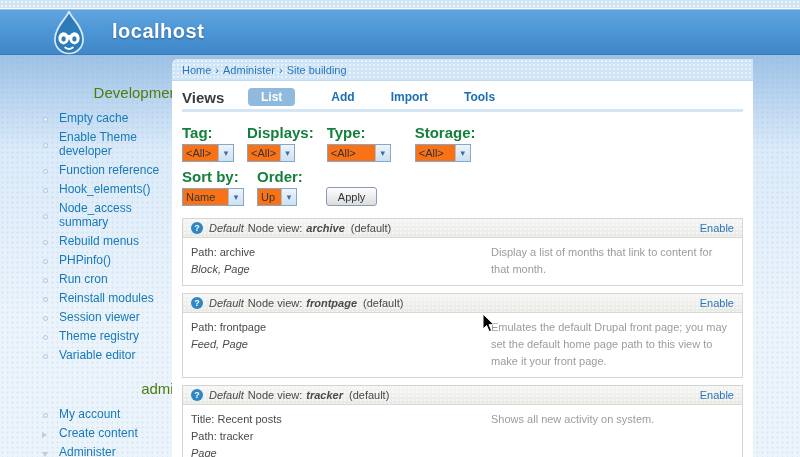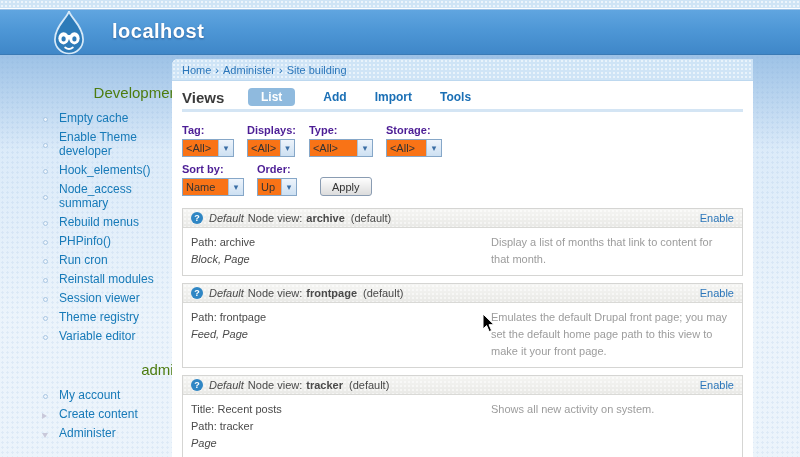--- a/index.html
+++ b/index.html
@@ -49,29 +49,29 @@
   #breadcrumb { height:22px; background:#cfe4f6; border-radius:6px 0 0 0;
     display:flex; align-items:center; padding-left:10px; font-size:11px;
     background-image:radial-gradient(rgba(255,255,255,.55) 1px, transparent 1.2px); background-size:4px 4px;
     border-bottom:1px solid #bdd8ef; }
   #breadcrumb a { color:#2b76ba; }
   #breadcrumb .sep { color:#2b76ba; margin:0 4px; }
   #content { padding:7px 10px 0 10px; }
 
   #titlerow { display:flex; align-items:center; border-bottom:3px solid #d4e5f4; padding-bottom:3px; }
   #page-title { margin:0; font-size:15px; font-weight:bold; color:#3b3b3b; width:60px; }
-  #tabs { display:flex; align-items:center; gap:28px; margin-left:6px; }
+  #tabs { display:flex; align-items:center; gap:36px; margin-left:6px; }
   .tab { color:#1a6fb5; font-weight:bold; font-size:12px; }
   .tab.active { background:#8fbade; color:#ffffff; border-radius:4px; padding:2px 13px; }
 
   
   #filters { margin-top:12px; font-size:11px; }
   .frow { display:flex; align-items:flex-end; margin-bottom:6px; }
   .fgroup { margin-right:13px; }
-  .flabel { font-weight:bold; color:#4c1d95; margin-bottom:3px; font-size:11px; }
+  .flabel { font-weight:bold; color:#15803d; margin-bottom:3px; font-size:15px; }
   .xpselect { display:flex; align-items:center; justify-content:space-between;
     background:#f97316; border:1px solid #86a7c8; height:18px; font-size:11px; color:#333;
     padding-left:3px; cursor:default; }
   .xparrow { width:15px; height:16px; margin-left:4px;
     background:linear-gradient(#eef4fb,#cde0f2); border-left:1px solid #a9c2da;
     display:flex; align-items:center; justify-content:center; color:#3b6ea5; font-size:9px; line-height:1; }
   #apply-btn { margin-left:10px; border:1px solid #8a9cb2; border-radius:3px;
     background:linear-gradient(#fefefe,#dcdcdc); padding:2px 11px; font-size:11px; color:#333;
     font-family:"Liberation Sans",sans-serif; height:19px; }
 
@@ -82,21 +82,21 @@
     background:linear-gradient(#f5f5f3,#e9e9e6); padding:3px 8px; border-bottom:1px solid #d9d9d6;
     font-size:11px; color:#4a4a4a;
     background-image:radial-gradient(rgba(255,255,255,.5) 1px, transparent 1.2px),linear-gradient(#f5f5f3,#e9e9e6);
     background-size:4px 4px,100% 100%; }
   .vhead-left { display:flex; align-items:center; }
   .help { display:inline-flex; width:12px; height:12px; border-radius:50%; background:#2f86c4;
     color:#fff; font-size:9px; font-weight:bold; align-items:center; justify-content:center;
     margin-right:6px; }
   .vdefault { font-style:italic; margin-right:4px; }
   .vkind { margin-right:4px; }
-  .vname { font-weight:bold; margin-right:6px; }
+  .vname { font-weight:bold; margin-right:6px;font-style:italic; }
   .enable { color:#2b76ba; font-size:11px; }
   .vbody { display:flex; padding:6px 8px 7px 8px; font-size:11px; color:#4a4a4a; line-height:17px; }
   .vleft { width:300px; flex-shrink:0; }
   .vright { flex:1; color:#9c9c9c; padding-right:2px; }
   .displays { font-style:italic; }
 
   #cursor { position:absolute; left:482px; top:313px; }
 </style>
 </head>
 <body>
@@ -131,20 +131,26 @@
     <div class="sb-item">
         <span class="bwrap">
           <span class="b-circle"></span>
         </span>
         <a class="sb-link">Enable Theme developer</a>
       </div>
     <div class="sb-item">
         <span class="bwrap">
           <span class="b-circle"></span>
         </span>
+        <a class="sb-link">Function reference</a>
+      </div>
+    <div class="sb-item">
+        <span class="bwrap">
+          <span class="b-circle"></span>
+        </span>
         <a class="sb-link">Hook_elements()</a>
       </div>
     <div class="sb-item">
         <span class="bwrap">
           <span class="b-circle"></span>
         </span>
         <a class="sb-link">Node_access summary</a>
       </div>
     <div class="sb-item">
         <span class="bwrap">
@@ -249,21 +255,21 @@
             <span class="xparrow">▾</span>
           </div>
         </div>
         <div class="fgroup">
           <div class="flabel">Type:</div>
           <div class="xpselect" style="width:64px">
             <span>&lt;All&gt;</span>
             <span class="xparrow">▾</span>
           </div>
         </div>
-        <div class="fgroup" style="">
+        <div class="fgroup" style="margin-left:11px">
           <div class="flabel">Storage:</div>
           <div class="xpselect" style="width:56px">
             <span>&lt;All&gt;</span>
             <span class="xparrow">▾</span>
           </div>
         </div>
       </div>
       <div class="frow">
         <div class="fgroup">
           <div class="flabel">Sort by:</div>

